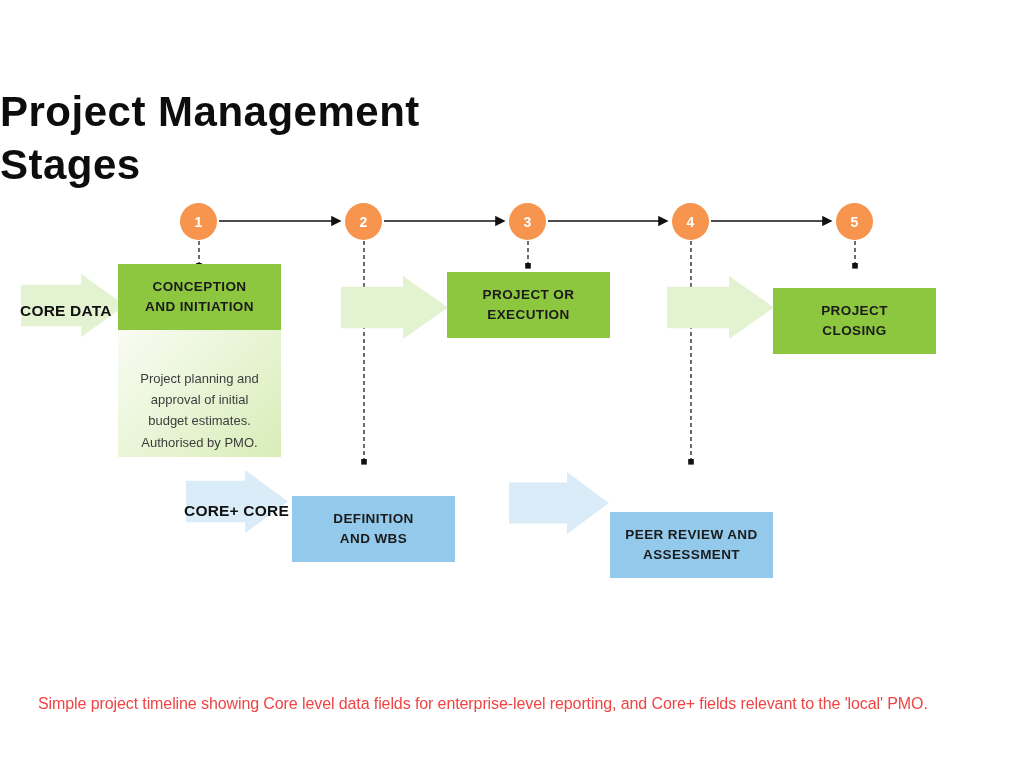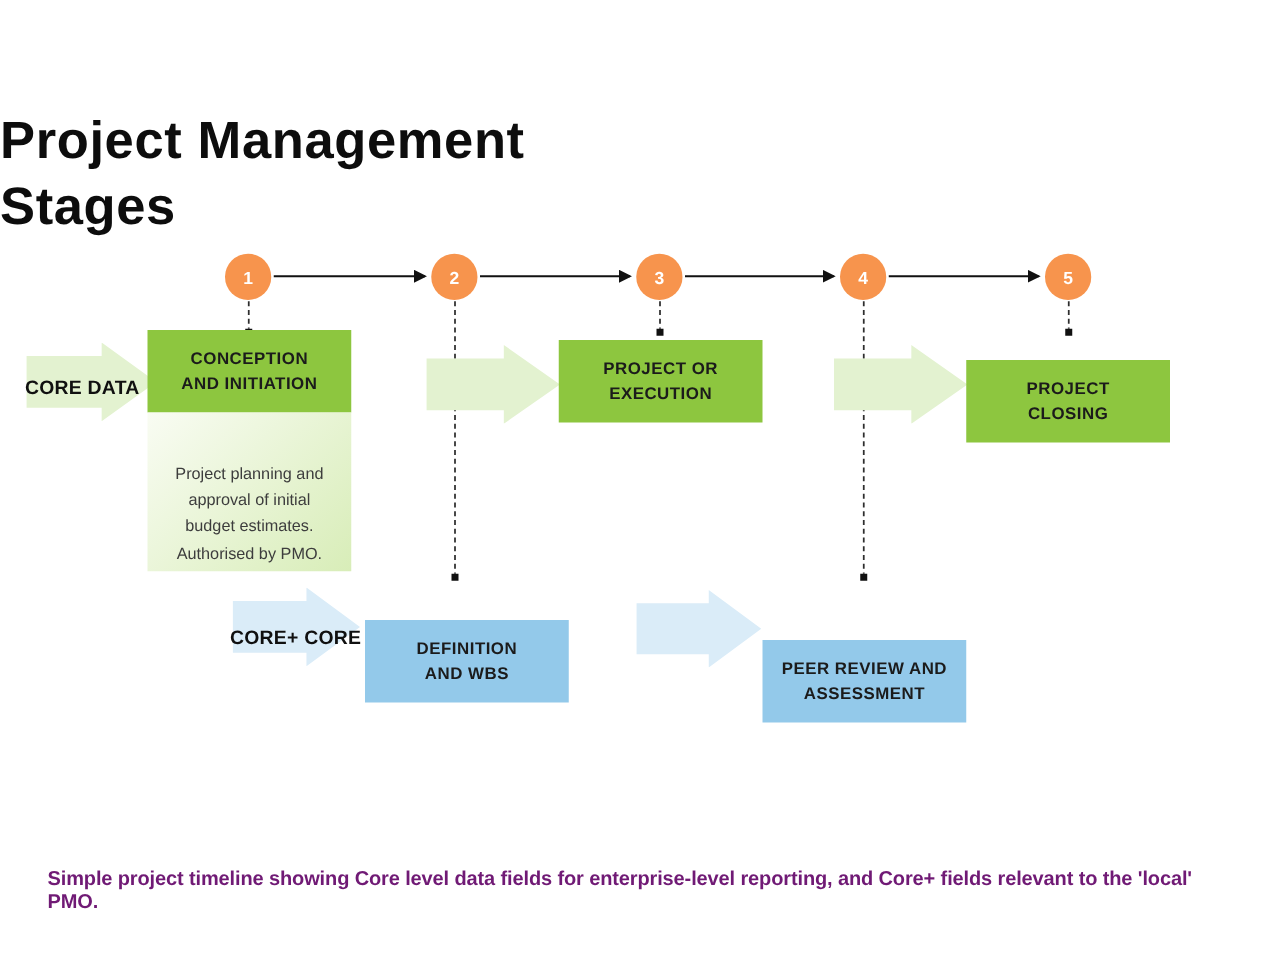--- a/index.html
+++ b/index.html
@@ -39,21 +39,21 @@
   .stage-body{
     box-sizing:border-box;padding:38px 13px 0 13px;
     font-size:13px;line-height:1.63;text-align:center;color:#3d3d3d;
   }
   .green .stage-header{background:#8dc63f;}
   .green .stage-body{min-height:127px;background:linear-gradient(135deg,#f9fcf3 0%,#d8edb8 100%);}
   .blue .stage-header{background:#93c9ea;}
   .blue .stage-body{min-height:128px;background:linear-gradient(135deg,#f2f9fd 0%,#cde7f6 100%);}
   #footer-caption{
     top:695px;left:38px;width:960px;
-    font-size:16px;color:#701a75;letter-spacing:-0.1px;font-weight:bold;
+    font-size:16px;color:#ef4444;letter-spacing:-0.1px;
   }
 </style>
 </head>
 <body>
 
 <div class="abs" id="page-title">Project Management
 Stages</div>
 
 <svg class="abs" id="connector-layer" width="1024" height="768" viewBox="0 0 1024 768" xmlns="http://www.w3.org/2000/svg">
   <defs>

